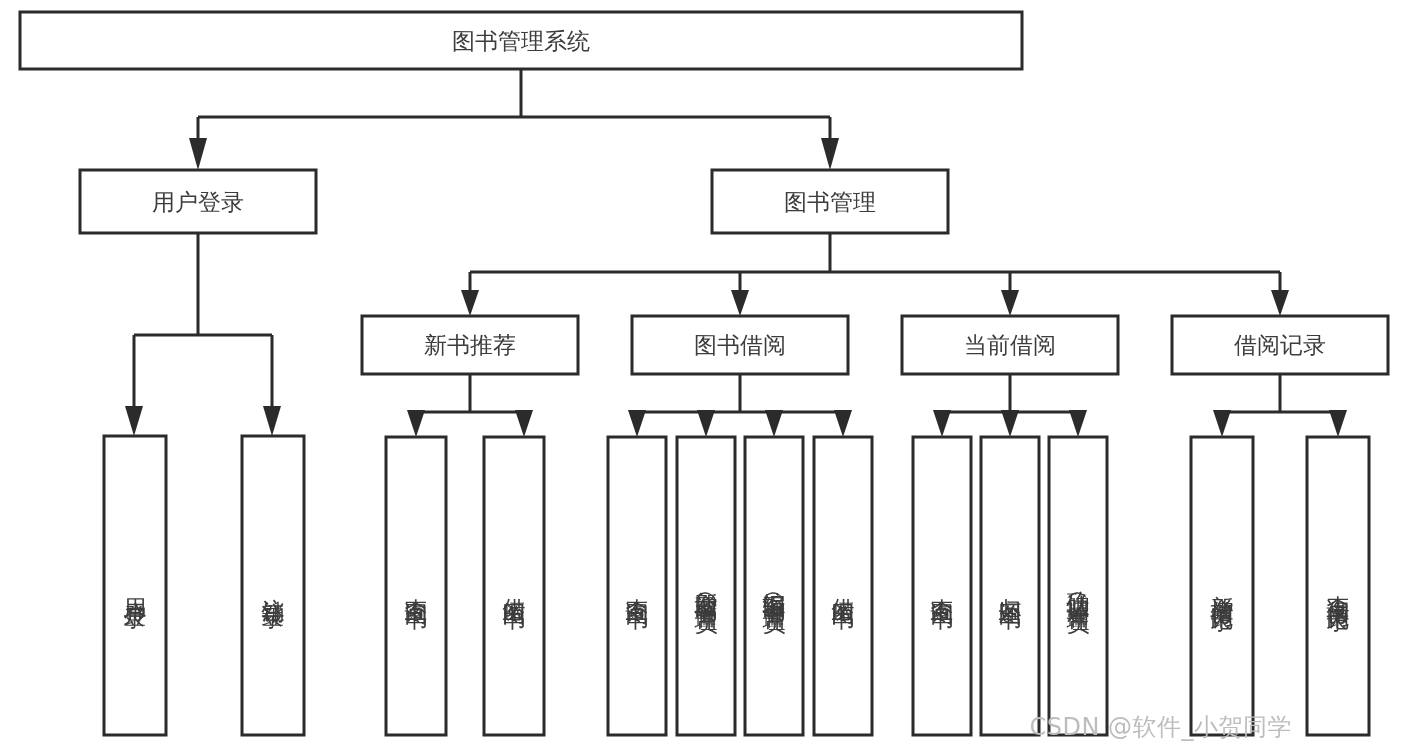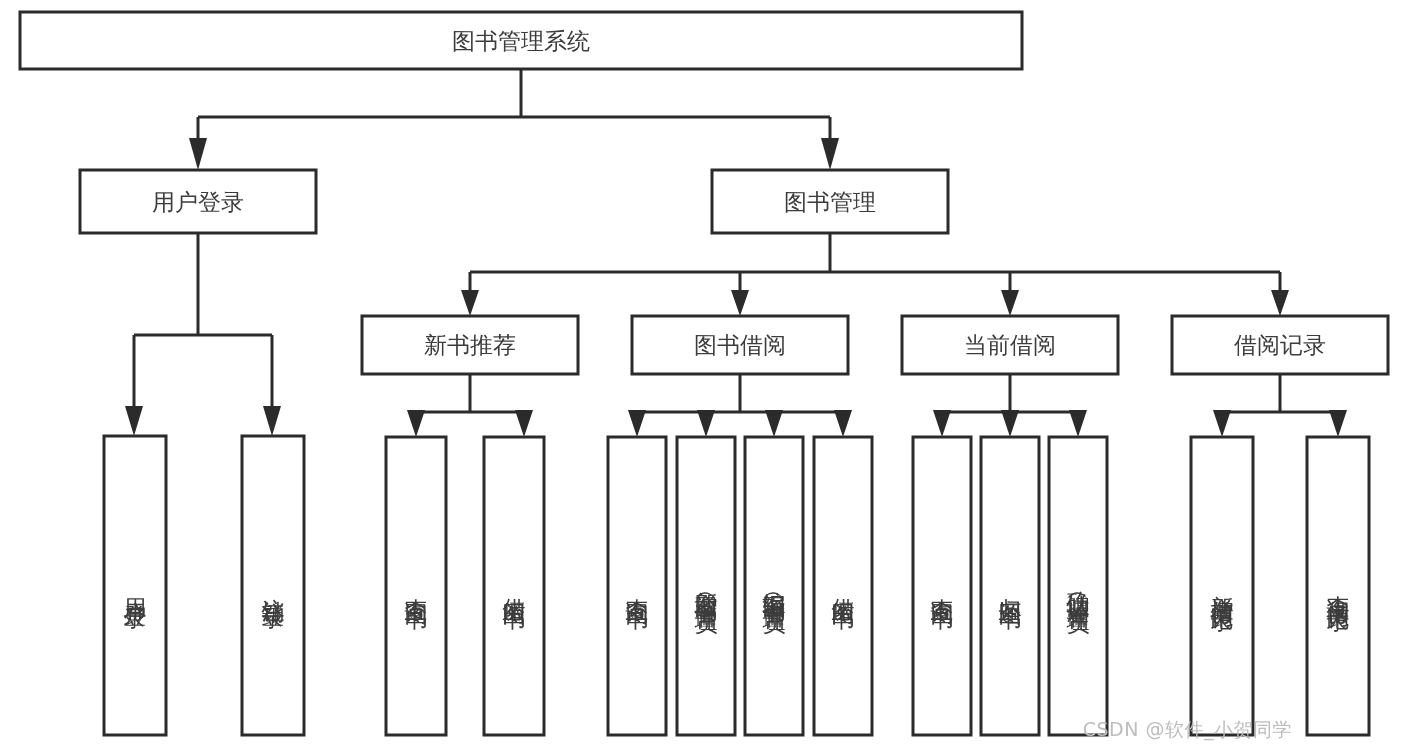--- a/index.html
+++ b/index.html
@@ -64,21 +64,21 @@
     justify-content: center;
     text-align: center;
     white-space: nowrap;
     pointer-events: none;
   }
   .watermark {
     position: absolute;
     right: 12px;
     bottom: 4px;
     font-family: "DejaVu Sans", "Liberation Sans", sans-serif;
-    font-size: 19px;
+    font-size: 24px;
     color: #bdbdbd;
     letter-spacing: 0.5px;
     user-select: none;
   }
 </style>
 </head>
 <body>
 
 <div id="diagram-root">
 

